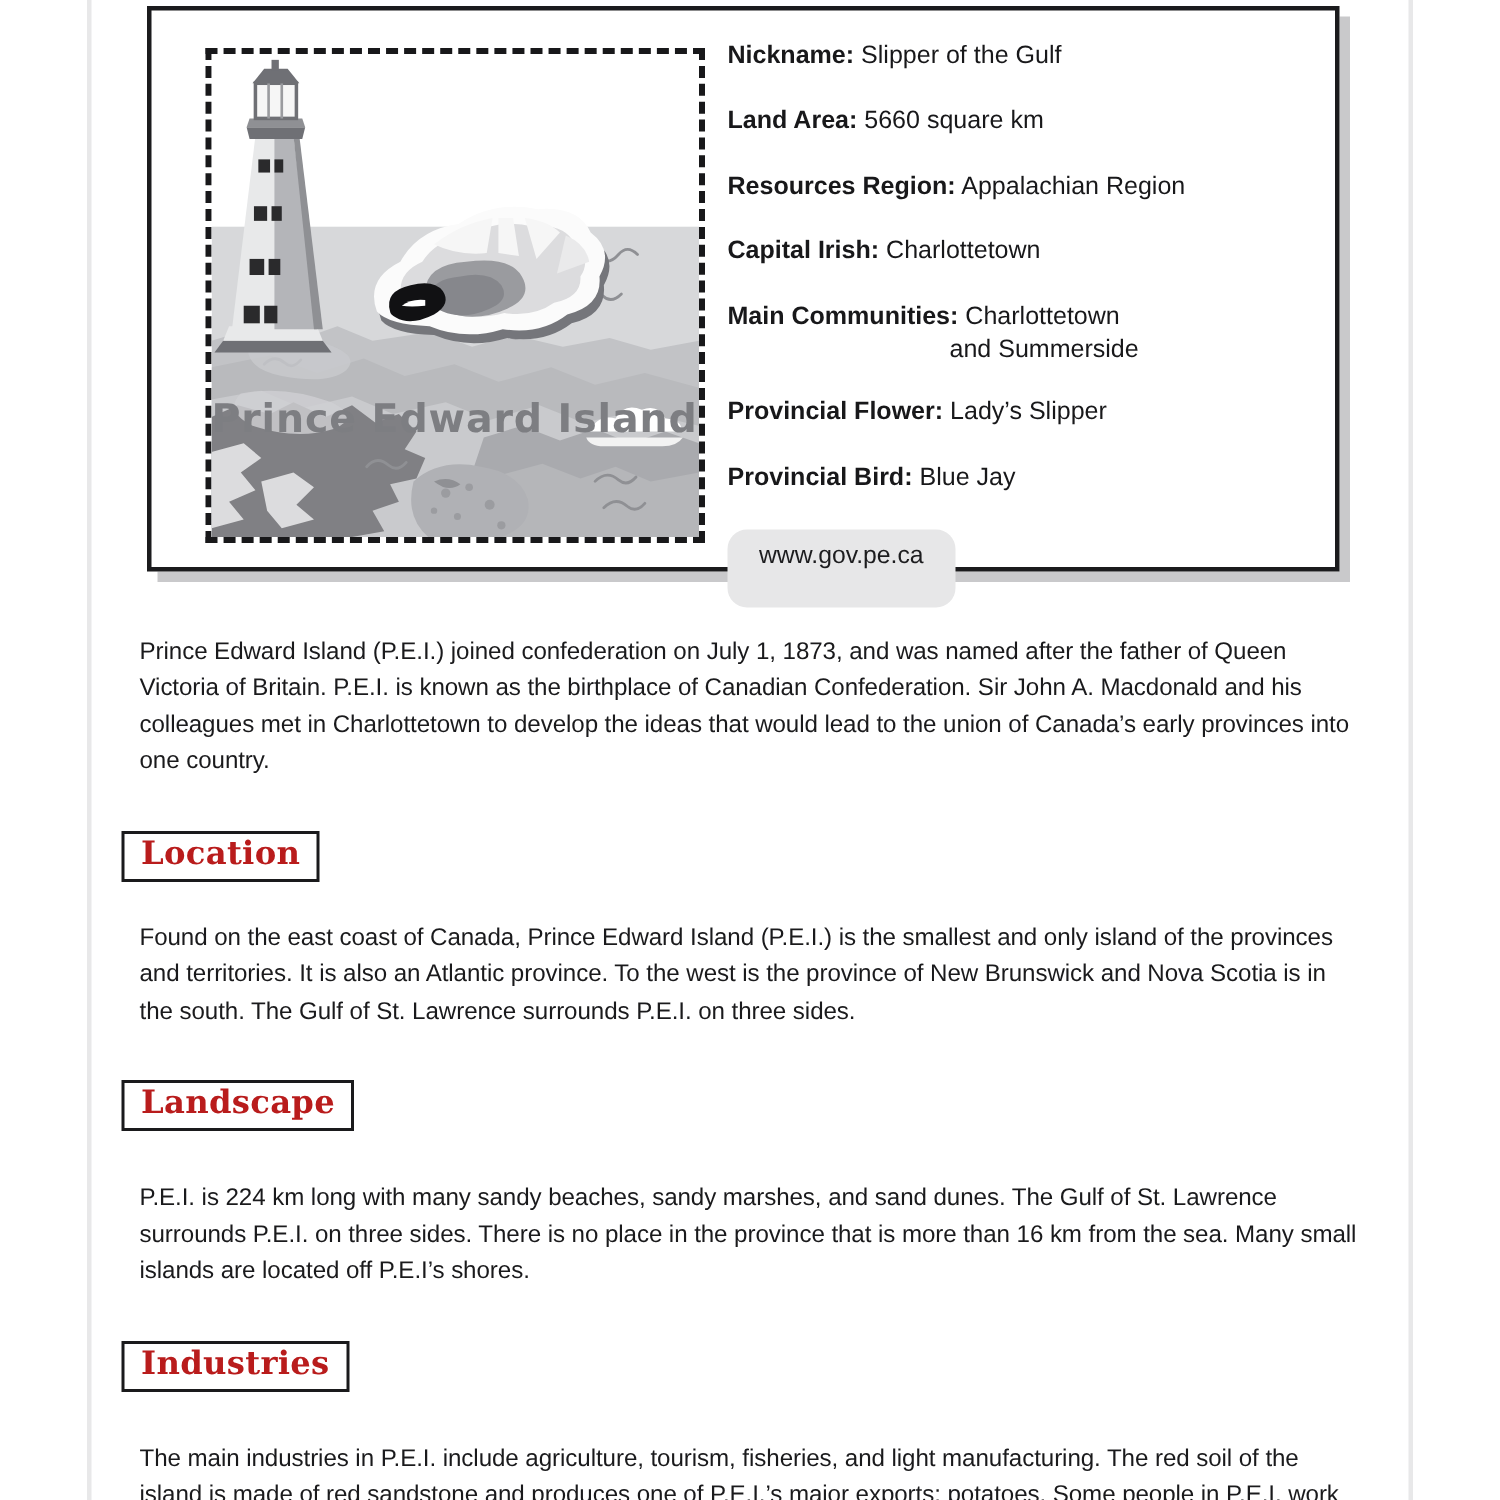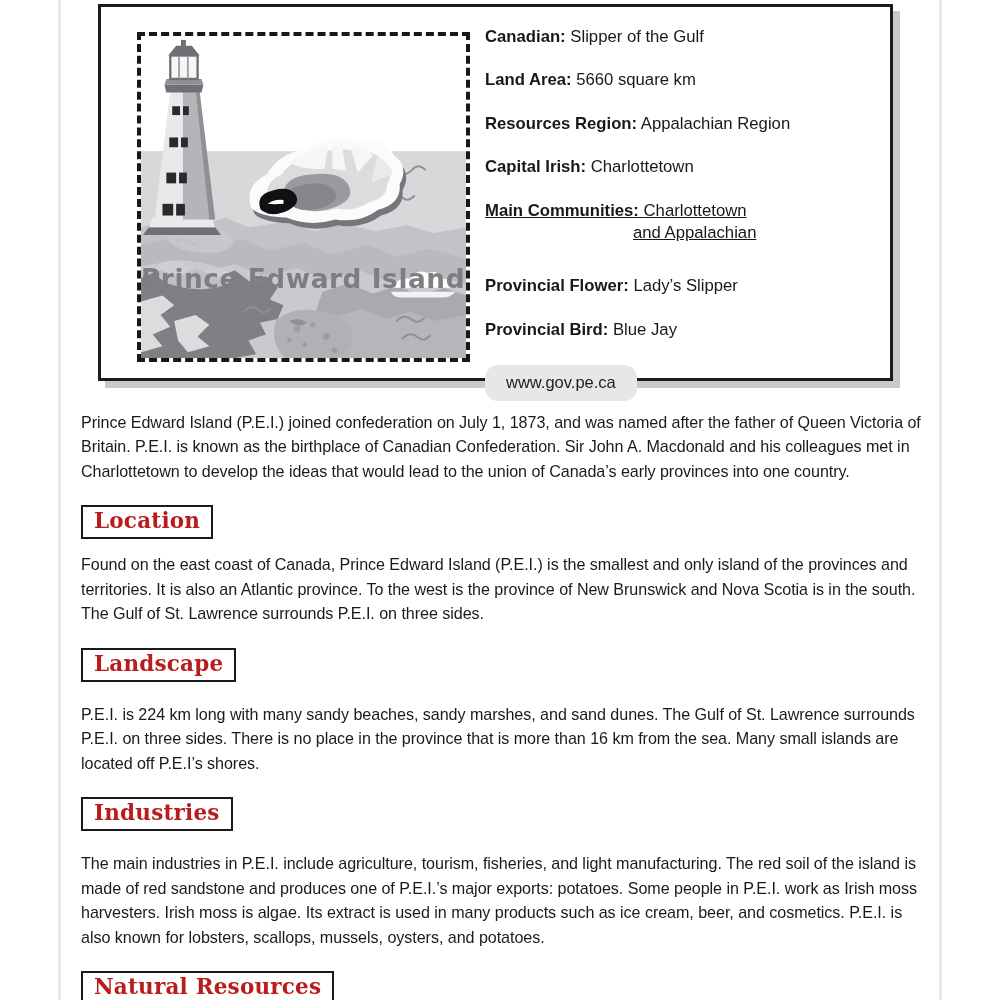--- a/index.html
+++ b/index.html
@@ -72,48 +72,48 @@
     font-size: 16.7px;
     color: #18181a;
     line-height: 1.25;
     margin-bottom: 22.5px;
     white-space: nowrap;
   }
   .fact-row .k {
     font-weight: bold;
   }
   .fact-row .v { font-weight: normal; }
-  .fact-row.two-line { white-space: normal; margin-bottom: 32px; text-decoration: underline; }
+  .fact-row.two-line { white-space: normal; margin-bottom: 20px; }
   .fact-row .v2 {
     display: block;
     padding-left: 148px;
     margin-top: 2px;
   }
   .url-pill {
     display: inline-block;
     background: #e7e7e8;
     border-radius: 13px;
-    padding: 8px 21px 9px 21px;
+    padding: 8px 21px 25px 21px;
     font-size: 16.5px;
     color: #1d1d1f;
     margin-top: 2px;
   }
 
   
   #content {
     position: absolute;
     left: 81px;
     top: 410px;
     width: 840px;
   }
   .para {
     font-size: 16.1px;
     line-height: 1.52;
     color: #1a1a1c;
-    margin: 0;
+    margin: 12px;
     letter-spacing: -0.05px;
   }
   .sec-head {
     display: inline-block;
     border: 2.5px solid #1a1a1c;
     padding: 2px 11px 4px 11px;
     font-family: "DejaVu Serif", serif;
     font-weight: bold;
     font-size: 21.5px;
     color: #b91c1c;
@@ -234,21 +234,21 @@
           <rect x="36" y="172" width="9" height="12" fill="#2a2a2c"></rect>
         </g>
 
         <text x="166" y="258" text-anchor="middle" font-family="DejaVu Sans, sans-serif" font-size="27" font-weight="bold" letter-spacing="0.6" fill="#7d7e82">Prince Edward Island</text>
       </svg>
     </div>
 
     <div id="facts">
 
       <div class="fact-row">
-        <span class="k">Canadian:</span>
+        <span class="k">Nickname:</span>
         <span class="v">Slipper of the Gulf</span>
       </div>
 
       <div class="fact-row">
         <span class="k">Land Area:</span>
         <span class="v">5660 square km</span>
       </div>
 
       <div class="fact-row">
         <span class="k">Resources Region:</span>
@@ -256,21 +256,21 @@
       </div>
 
       <div class="fact-row">
         <span class="k">Capital Irish:</span>
         <span class="v">Charlottetown</span>
       </div>
 
       <div class="fact-row two-line">
         <span class="k">Main Communities:</span>
         <span class="v">Charlottetown</span>
-        <span class="v2">and Appalachian</span>
+        <span class="v2">and Summerside</span>
       </div>
 
       <div class="fact-row">
         <span class="k">Provincial Flower:</span>
         <span class="v">Lady’s Slipper</span>
       </div>
 
       <div class="fact-row">
         <span class="k">Provincial Bird:</span>
         <span class="v">Blue Jay</span>

